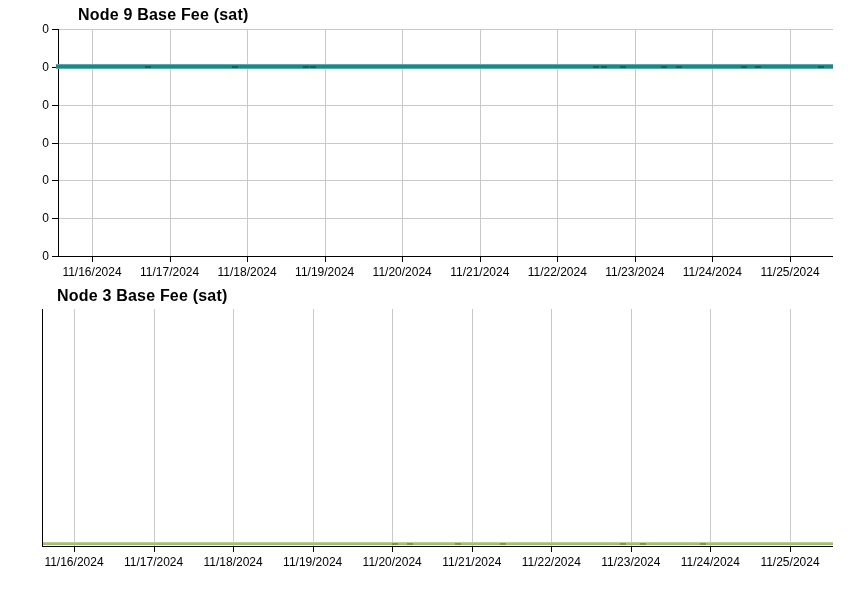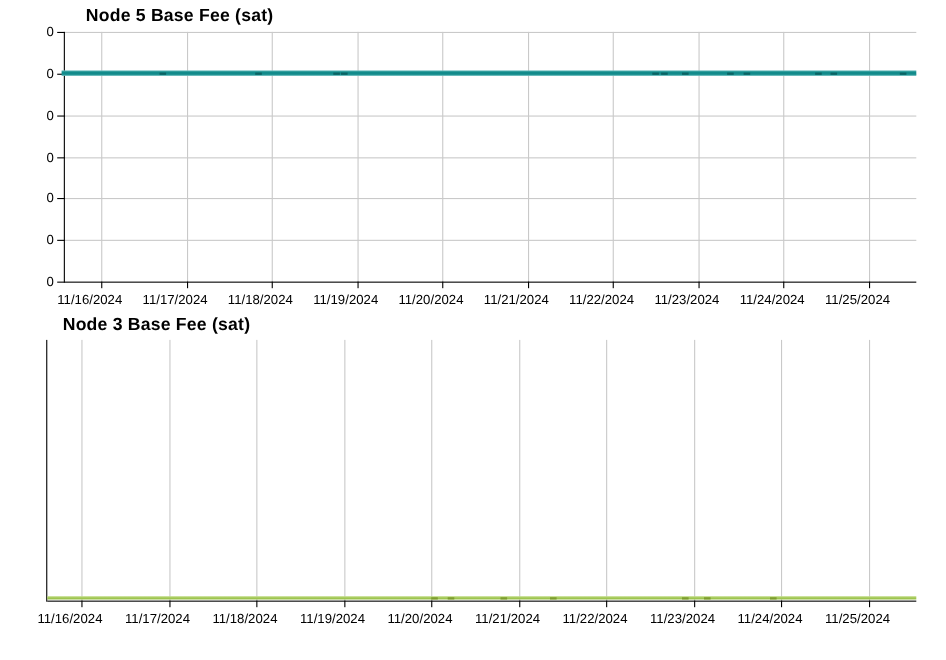--- a/index.html
+++ b/index.html
@@ -17,32 +17,32 @@
   .axis-left{position:absolute;width:1px;background:#000;top:0;}
   .axis-bottom{position:absolute;height:1px;background:#000;left:0;}
   .ytick-mark{position:absolute;height:1px;width:7px;background:#000;}
   .xtick-mark{position:absolute;width:1px;height:6px;background:#000;}
   .ytick-label{
     position:absolute;width:34px;height:14px;line-height:14px;
     font-size:12px;text-align:right;color:#000;
   }
   .xtick-label{
     position:absolute;width:80px;height:14px;line-height:14px;
-    font-size:12px;color:#000;white-space:nowrap;
+    font-size:12px;text-align:center;color:#000;white-space:nowrap;
   }
   .data-line{position:absolute;}
   .marker-dash{position:absolute;height:2px;width:6px;}
 </style>
 </head>
 <body>
 
 <div class="screen">
 
   <section>
-    <h2 class="chart-title" style="left:78px;top:6px;">Node 5 Base Fee (sat)</h2>
+    <h2 class="chart-title" style="left:78px;top:6px;">Node 9 Base Fee (sat)</h2>
     <div class="plot" id="plot0" style="left:59px;top:29px;width:774px;height:227px;">
         <div class="grid-v" style="left: 33px; height: 227px; background: rgb(201, 201, 201);"></div>
         <div class="xtick-mark" style="left: 33px; top: 227px; background: rgb(0, 0, 0);"></div>
         <div class="xtick-label" style="left: -7px; top: 236px;">11/16/2024</div>
         <div class="grid-v" style="left: 110.6px; height: 227px; background: rgb(201, 201, 201);"></div>
         <div class="xtick-mark" style="left: 110.6px; top: 227px; background: rgb(0, 0, 0);"></div>
         <div class="xtick-label" style="left: 70.6px; top: 236px;">11/17/2024</div>
         <div class="grid-v" style="left: 188.1px; height: 227px; background: rgb(201, 201, 201);"></div>
         <div class="xtick-mark" style="left: 188.1px; top: 227px; background: rgb(0, 0, 0);"></div>
         <div class="xtick-label" style="left: 148.1px; top: 236px;">11/18/2024</div>

